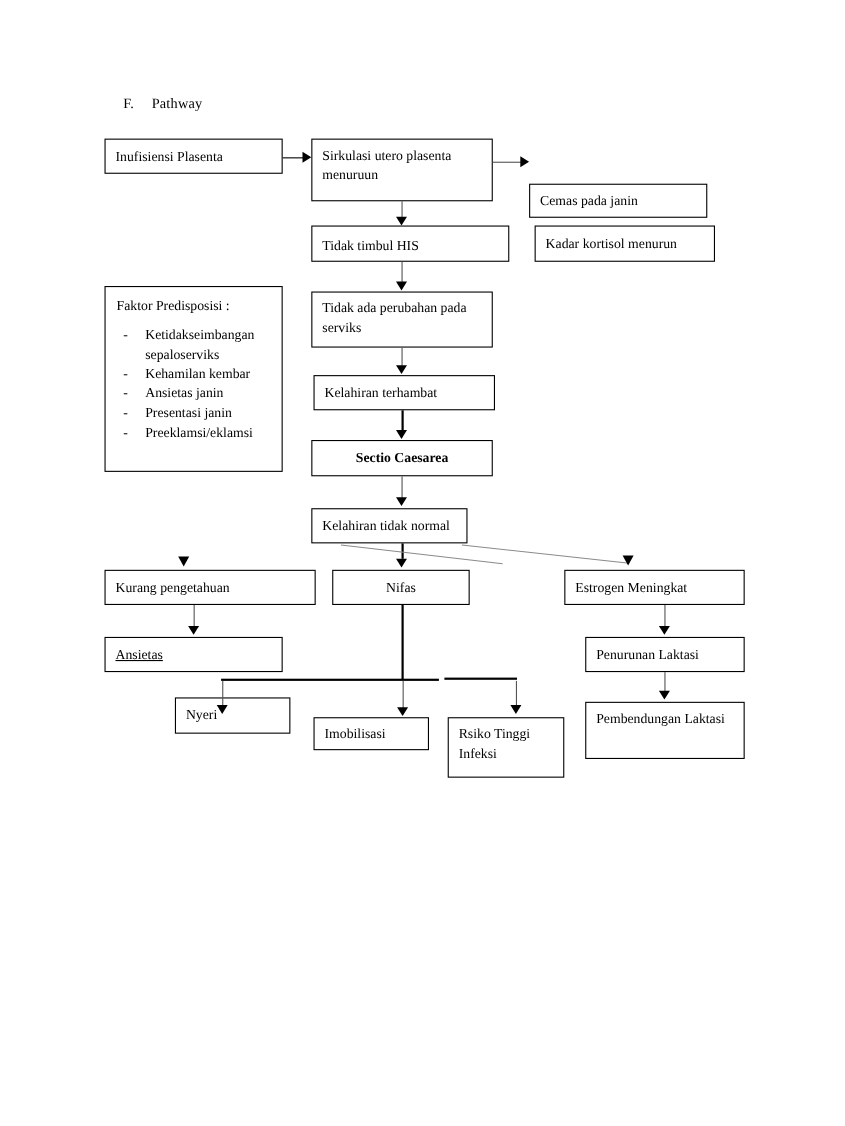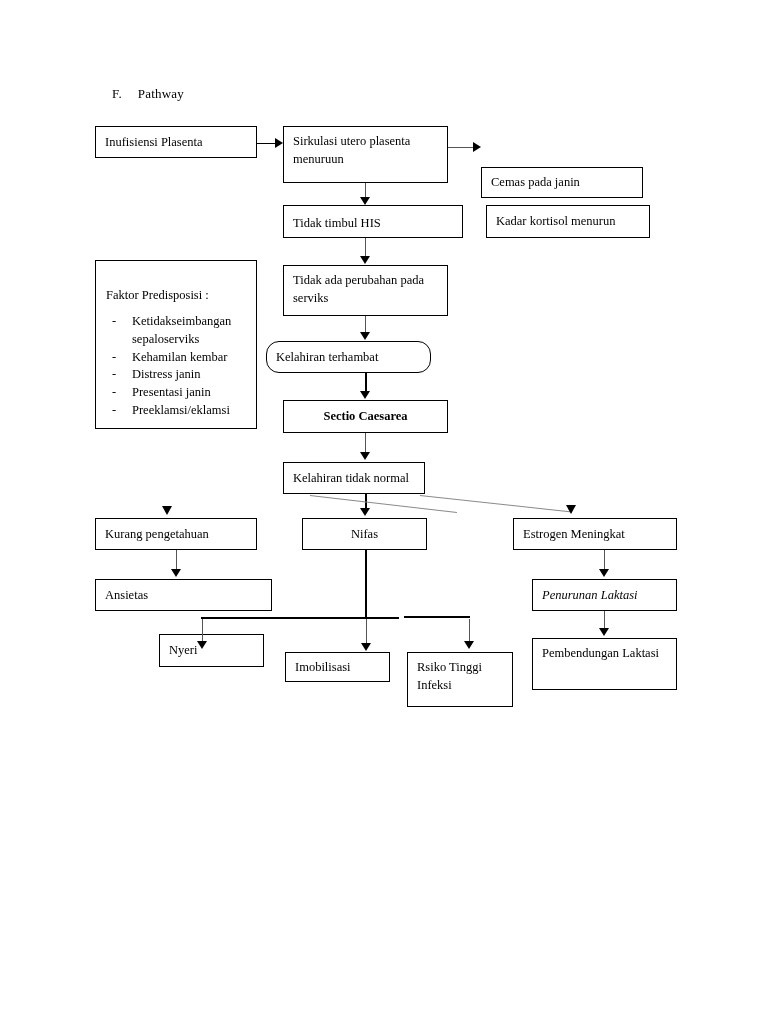--- a/index.html
+++ b/index.html
@@ -39,21 +39,21 @@
   }
   .node.center { text-align: center; }
   .node.bold { font-weight: bold; }
   .node.mid { display: flex; align-items: center; }
   .node.mid.center { justify-content: center; }
 
   .node-text { display: block; }
 
   
   #node-faktor {
-    padding: 25px 10px;
+    padding: 8px 10px;
     font-size: 12.5px;
   }
   #node-faktor .fp-title { display:block; margin-bottom: 9px; }
   #node-faktor ul {
     list-style: none;
     margin: 0;
     padding: 0;
   }
   #node-faktor li {
     position: relative;
@@ -135,59 +135,59 @@
 
   <div class="node mid" style="left:486px; top:205px; width:164px; height:33px;">
     <span class="node-text">Kadar kortisol menurun</span>
   </div>
 
   <div class="node" id="node-faktor" style="left:95px; top:260px; width:162px; height:169px;">
     <span class="fp-title">Faktor Predisposisi :</span>
     <ul>
       <li>Ketidakseimbangan sepaloserviks</li>
       <li>Kehamilan kembar</li>
-      <li>Distress janin</li>
+      <li>Ansietas janin</li>
       <li>Presentasi janin</li>
       <li>Preeklamsi/eklamsi</li>
     </ul>
   </div>
 
   <div class="node" style="left:283px; top:265px; width:165px; height:51px;">
     <span class="node-text">Tidak ada perubahan pada serviks</span>
   </div>
 
-  <div class="node mid" style="left:266px; top:341px; width:165px; height:32px;border-radius:13px;">
+  <div class="node mid" style="left:285px; top:341px; width:165px; height:32px;">
     <span class="node-text">Kelahiran terhambat</span>
   </div>
 
   <div class="node mid center bold" style="left:283px; top:400px; width:165px; height:33px;font-family:Liberation Serif, serif;">
     <span class="node-text">Sectio Caesarea</span>
   </div>
 
   <div class="node mid" style="left:283px; top:462px; width:142px; height:32px;">
     <span class="node-text">Kelahiran tidak normal</span>
   </div>
 
-  <div class="node mid" style="left:95px; top:518px; width:162px; height:32px;">
+  <div class="node mid" style="left:95px; top:518px; width:192px; height:32px;">
     <span class="node-text">Kurang pengetahuan</span>
   </div>
 
   <div class="node mid center" style="left:302px; top:518px; width:125px; height:32px;">
     <span class="node-text">Nifas</span>
   </div>
 
   <div class="node mid" style="left:513px; top:518px; width:164px; height:32px;">
     <span class="node-text">Estrogen Meningkat</span>
   </div>
 
-  <div class="node mid" style="left:95px; top:579px; width:177px; height:32px;">
+  <div class="node mid" style="left:95px; top:579px; width:162px; height:32px;text-decoration:underline;">
     <span class="node-text">Ansietas</span>
   </div>
 
-  <div class="node mid" style="left:532px; top:579px; width:145px; height:32px;font-style:italic;">
+  <div class="node mid" style="left:532px; top:579px; width:145px; height:32px;">
     <span class="node-text">Penurunan Laktasi</span>
   </div>
 
   <div class="node mid" style="left:159px; top:634px; width:105px; height:33px;">
     <span class="node-text">Nyeri</span>
   </div>
 
   <div class="node mid" style="left:285px; top:652px; width:105px; height:30px;">
     <span class="node-text">Imobilisasi</span>
   </div>

